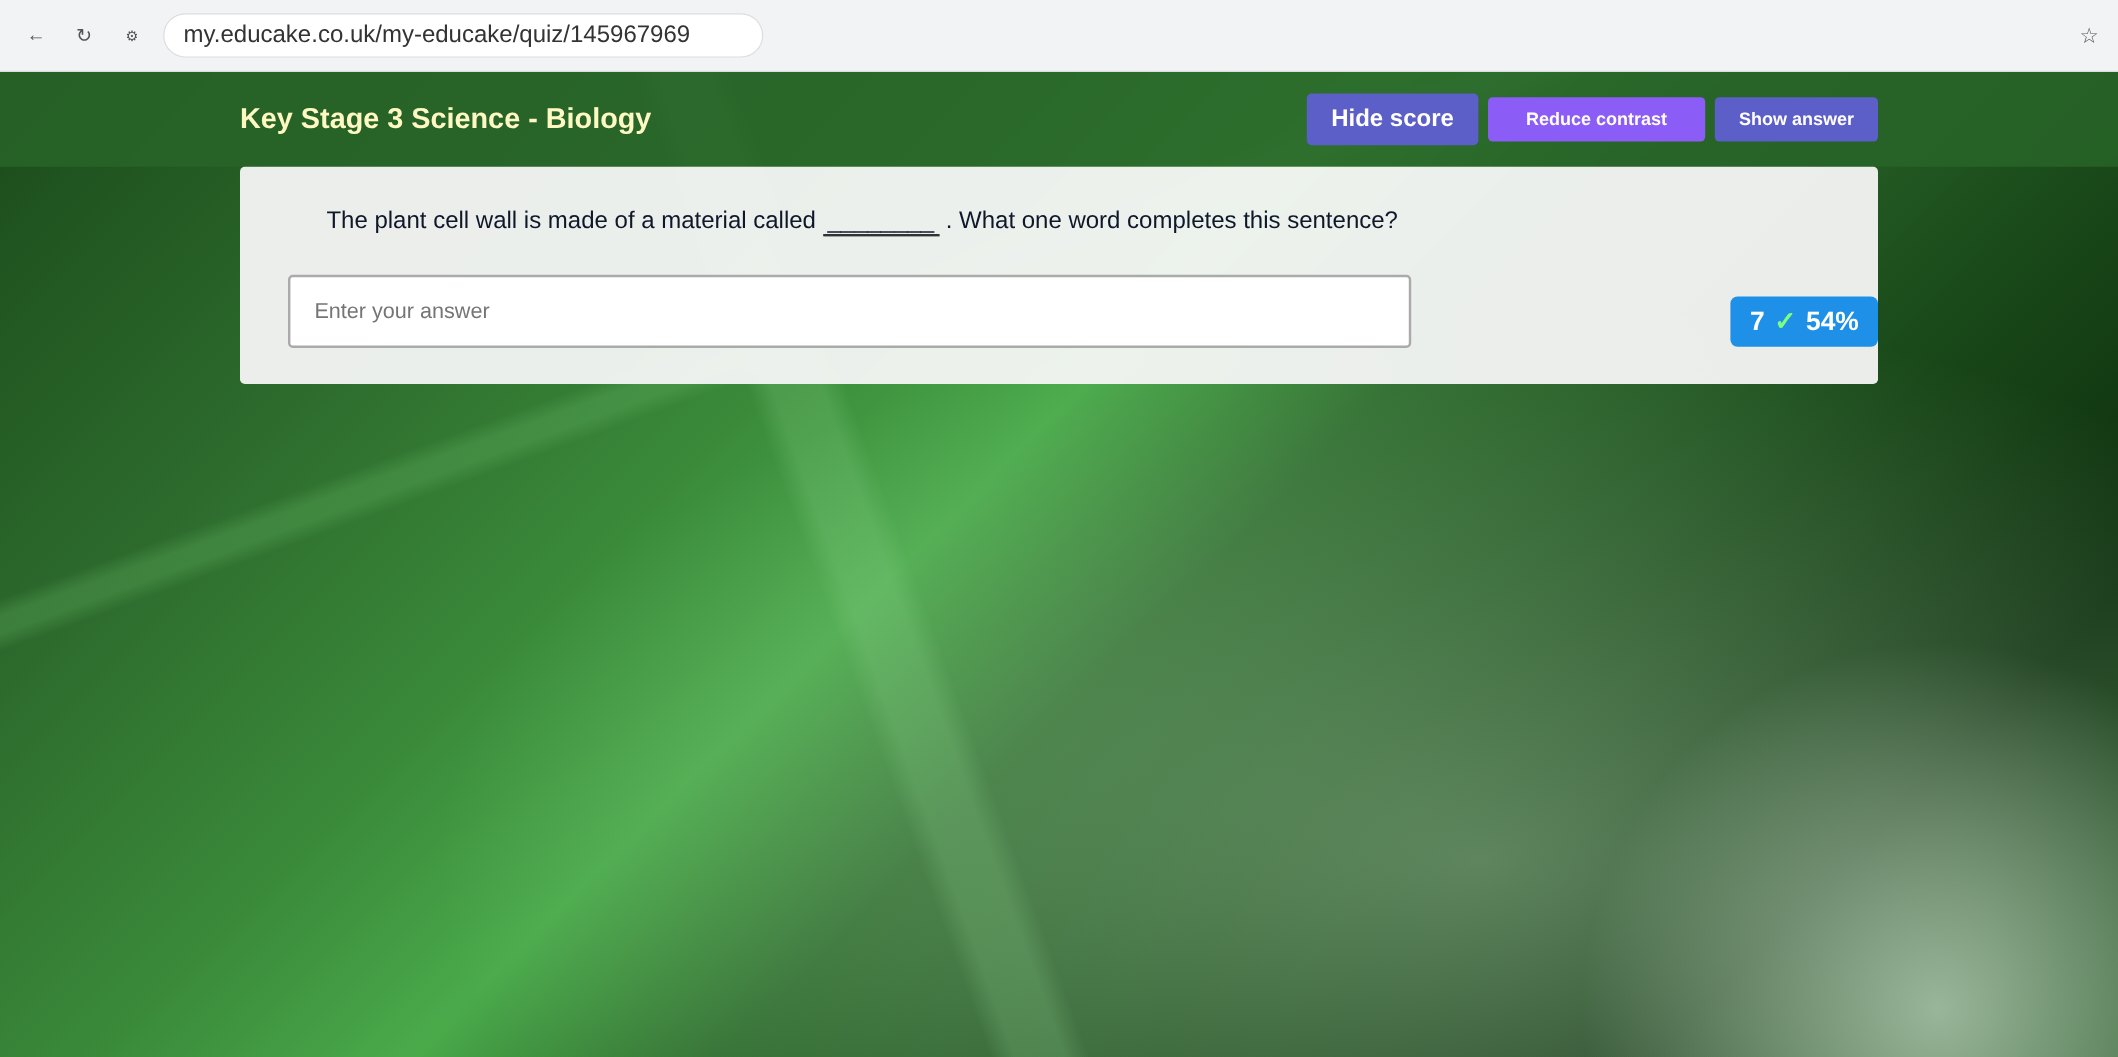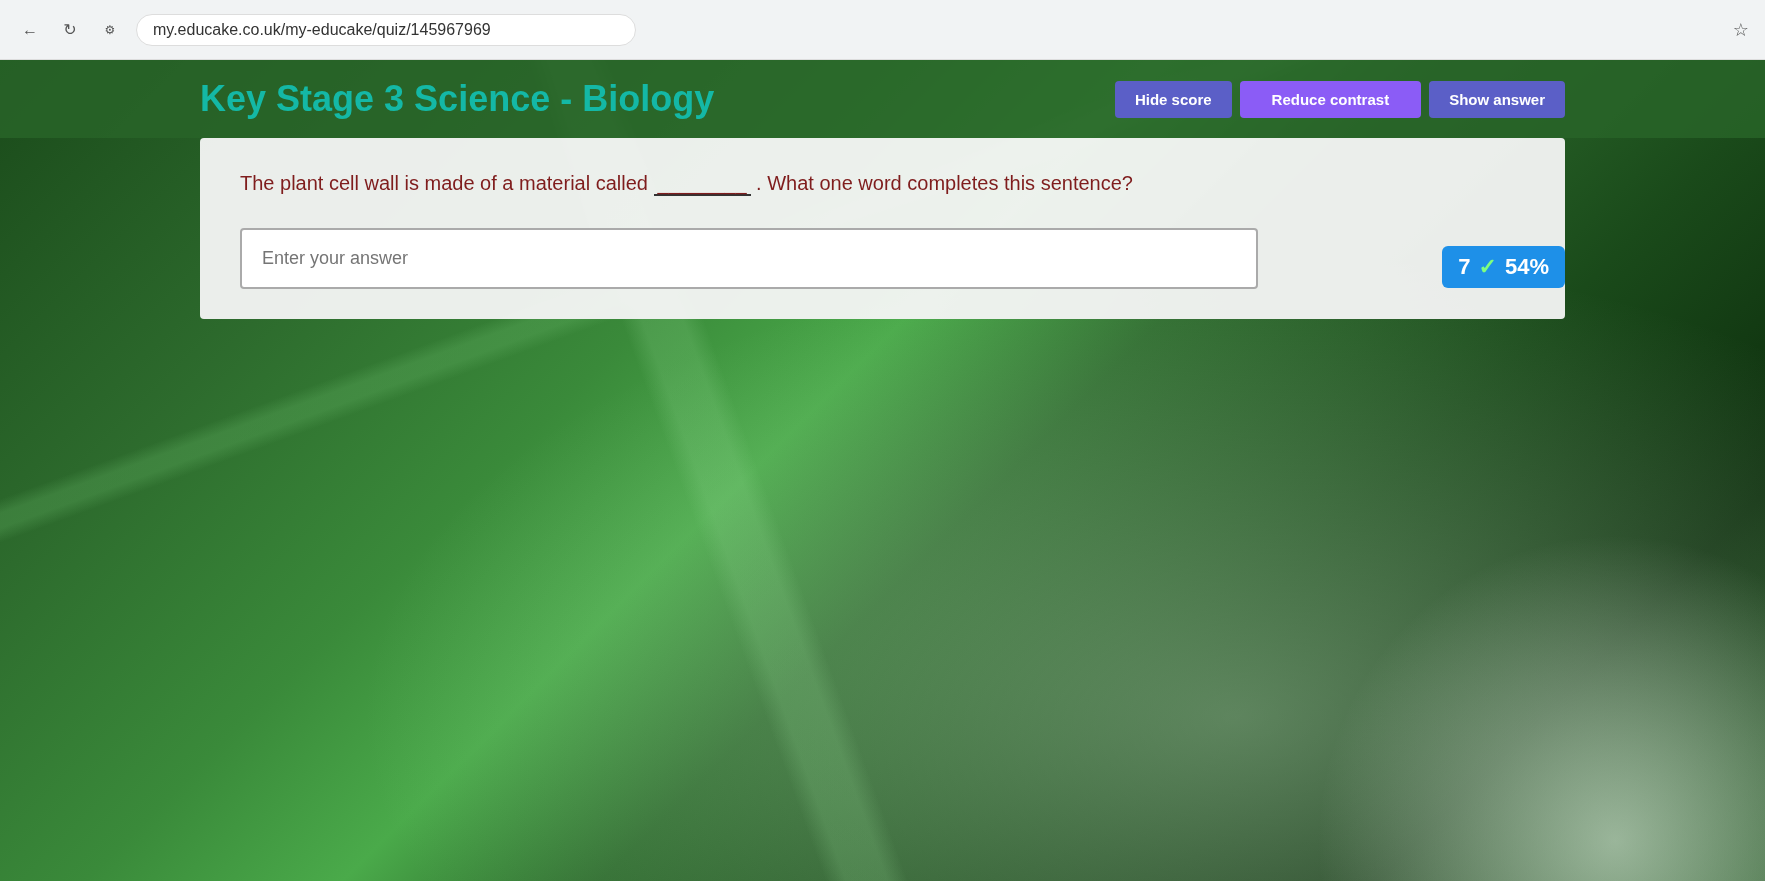--- a/index.html
+++ b/index.html
@@ -40,21 +40,21 @@
       font-size: 16px;
       color: #555;
     }
 
     .address-bar {
       background: white;
       border: 1px solid #ddd;
       border-radius: 20px;
       padding: 6px 16px;
       flex: 0 0 500px;
-      font-size: 16px;
+      font-size: 20px;
       color: #333;
       display: flex;
       align-items: center;
       gap: 8px;
     }
 
     .star-btn {
       margin-left: auto;
       font-size: 18px;
       color: #555;
@@ -105,38 +105,38 @@
       position: relative;
       z-index: 10;
       background: rgba(40, 100, 40, 0.85);
       padding: 18px 200px 18px 200px;
       display: flex;
       align-items: center;
       justify-content: space-between;
     }
 
     .page-title {
-      color: #14b8a6;
-      font-size: 36px;
+      color: #fef9c3;
+      font-size: 24px;
       font-weight: bold;
     }
 
     .header-buttons {
       display: flex;
       gap: 8px;
       align-items: center;
     }
 
     .btn-hide-score {
       background: #5b5fc7;
       color: white;
       border: none;
       border-radius: 4px;
       padding: 10px 20px;
-      font-size: 15px;
+      font-size: 20px;
       font-weight: 600;
       cursor: pointer;
     }
 
     .btn-reduce-contrast {
       background: #8b5cf6;
       color: white;
       border: none;
       border-radius: 4px;
       padding: 10px 32px;
@@ -200,27 +200,28 @@
     
     .question-card {
       background: rgba(245, 245, 245, 0.95);
       border-radius: 4px;
       padding: 30px 40px;
       margin-top: 0;
     }
 
     .question-text {
       font-size: 20px;
-      color: #7f1d1d;
+      color: #0f172a;
       margin-bottom: 30px;
       line-height: 1.5;
+      margin-left: 32px;
     }
 
     .answer-input {
-      width: 1018px;
+      width: 936px;
       padding: 18px 20px;
       font-size: 18px;
       border: 2px solid #aaa;
       border-radius: 4px;
       background: white;
       color: #000000;
       outline: none;
     }
   </style>
 </head>

